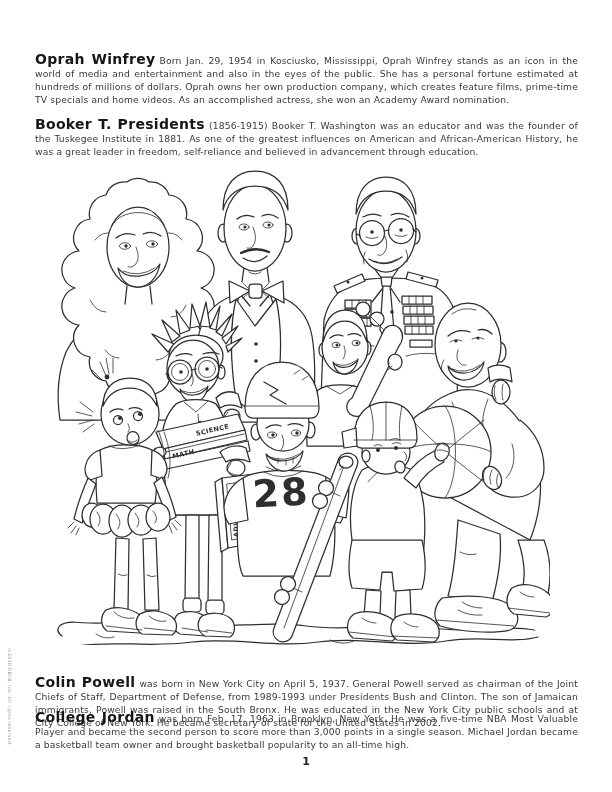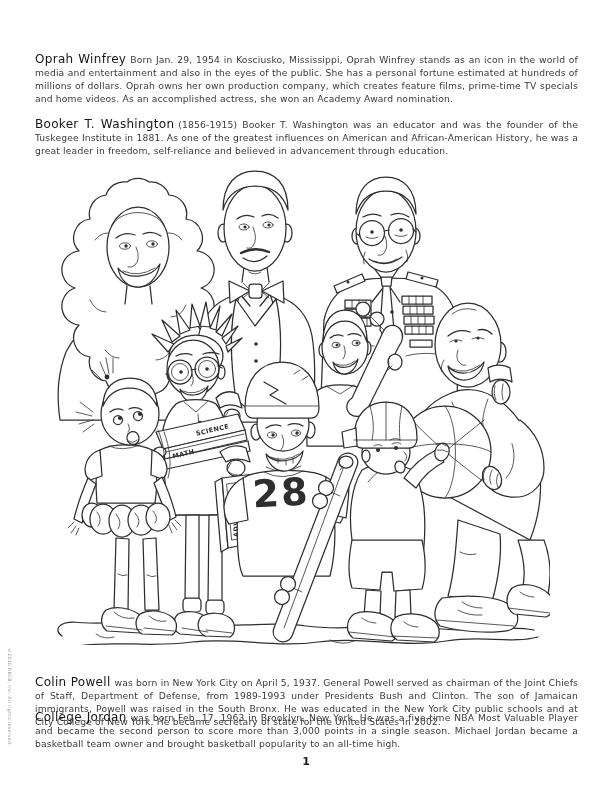--- a/index.html
+++ b/index.html
@@ -1,20 +1,20 @@
 <!DOCTYPE html>
 <html><head>
 <meta charset="utf-8">
 <style>
   html,body{margin:0;padding:0;background:#e8e8e8;}
   .sheet{position:relative;width:612px;height:792px;background:#ffffff;overflow:hidden;
          font-family:"DejaVu Sans",sans-serif;color:#2d2d2d;margin:0 auto;}
   .bio{position:absolute;left:35px;width:543px;font-size:9.2px;line-height:13.1px;
        text-align:justify;color:#3a3a3a;margin:0;letter-spacing:0.15px;}
-  .bio b{font-size:12px;font-weight:normal;color:#161616;letter-spacing:0.3px;padding-right:4px;}
+  .bio b{font-size:14px;font-weight:bold;color:#161616;letter-spacing:0.3px;padding-right:4px;}
   #bio-0{top:53px;} #bio-1{top:118px;} #bio-2{top:676px;} #bio-3{top:711px;}
   .pageno{position:absolute;left:0;right:0;top:755px;text-align:center;
           font-size:11px;font-weight:bold;color:#222;}
   .copyright{position:absolute;left:7px;top:648px;height:140px;writing-mode:vertical-rl;
              font-size:4.6px;color:#9a9a9a;letter-spacing:0.3px;white-space:nowrap;}
   .illustration{position:absolute;left:38px;top:167px;}
   .illustration path,.illustration ellipse,.illustration circle,.illustration rect,.illustration line{
       fill:none;stroke:#2e2e2e;stroke-width:1.25;stroke-linecap:round;stroke-linejoin:round;}
   .illustration .f{fill:#ffffff;}
   .illustration .d{fill:#2e2e2e;stroke:none;}
@@ -26,21 +26,21 @@
   .spine-sm{font-size:3.8px;letter-spacing:0;}
   .vtext{font-size:6.2px;letter-spacing:0.6px;}
 </style>
 </head>
 <body>
 
 <div class="sheet">
 
   <p class="bio" id="bio-0"><b>Oprah Winfrey</b><span>Born Jan. 29, 1954 in Kosciusko, Mississippi, Oprah Winfrey stands as an icon in the world of media and entertainment and also in the eyes of the public. She has a personal fortune estimated at hundreds of millions of dollars. Oprah owns her own production company, which creates feature films, prime-time TV specials and home videos. As an accomplished actress, she won an Academy Award nomination.</span></p>
 
-  <p class="bio" id="bio-1"><b>Booker T. Washington</b><span>(1856-1915) Booker T. Washington was an educator and was the founder of the Tuskegee Institute in 1881. As one of the greatest influences on American and African-American History, he was a great leader in freedom, self-reliance and believed in advancement through education.</span></p>
+  <p class="bio" id="bio-1"><b>Booker T. Presidents</b><span>(1856-1915) Booker T. Washington was an educator and was the founder of the Tuskegee Institute in 1881. As one of the greatest influences on American and African-American History, he was a great leader in freedom, self-reliance and believed in advancement through education.</span></p>
 
   <svg class="illustration" width="512" height="478" viewBox="38 167 512 478" xmlns="http://www.w3.org/2000/svg">
 
     <g>
       <path d="M62,636 C54,630 58,622 74,622 C104,626 142,618 182,624 C224,630 266,620 306,626 C348,632 392,622 432,628 C472,634 506,624 534,630"></path>
       <path d="M78,646 C112,640 150,648 192,642 C236,637 276,648 318,642 C360,636 404,648 446,641 C482,635 512,644 538,637"></path>
       <path class="thin" d="M96,634 Q104,640 114,637 M330,640 Q342,646 354,641"></path>
     </g>
 
     <g>

